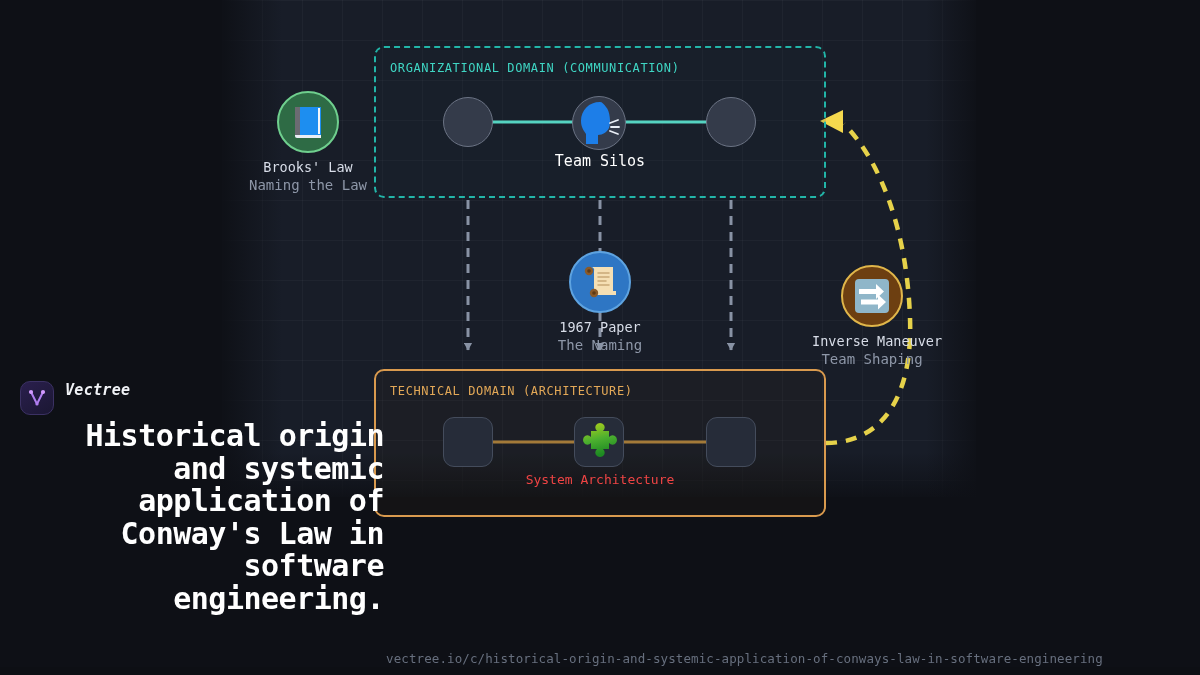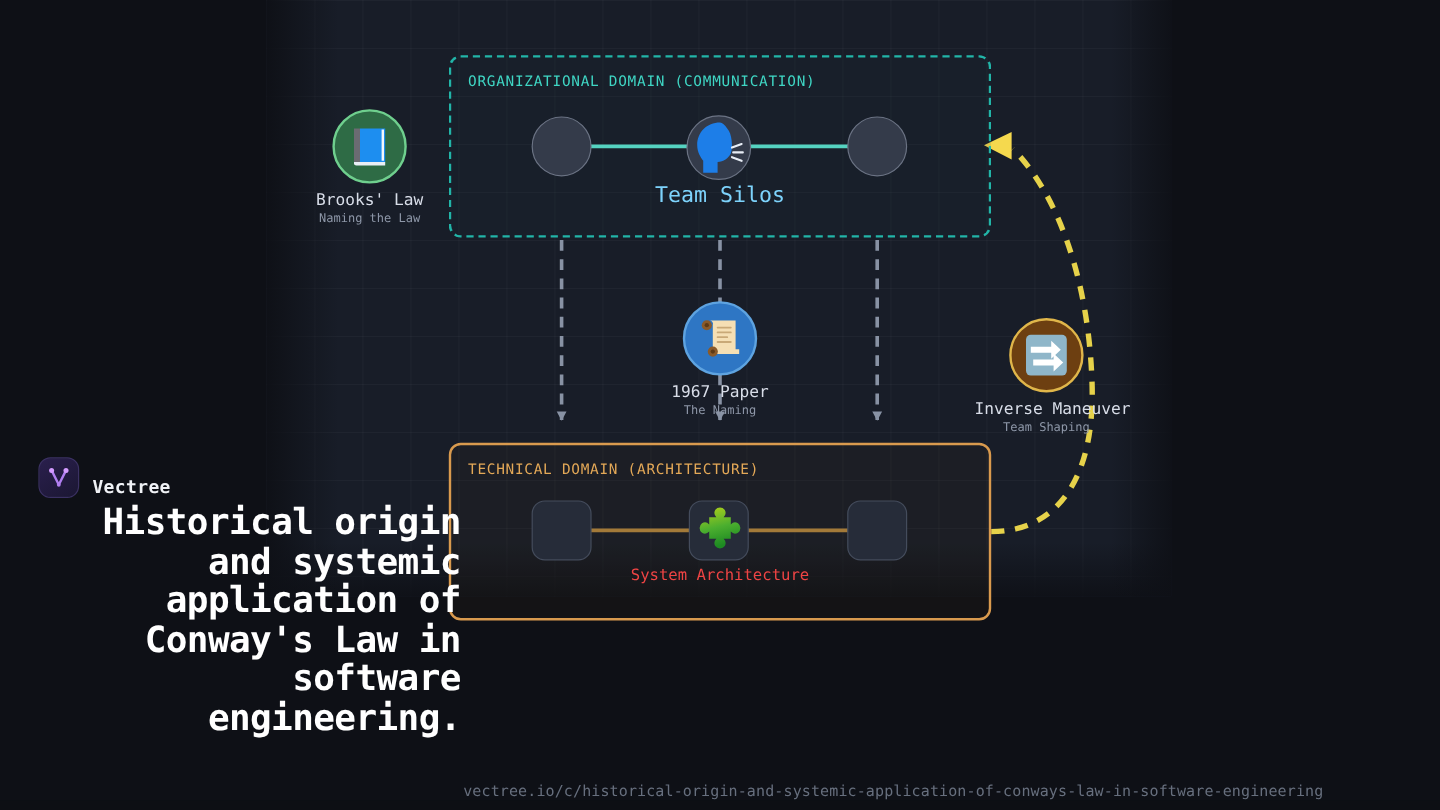--- a/index.html
+++ b/index.html
@@ -65,53 +65,53 @@
   .badge{
     width:62px; height:62px; border-radius:50%;
     display:flex; align-items:center; justify-content:center;
     margin:0 auto; position:relative;
   }
   .badge .glyph{ width:40px; height:40px; display:block; }
   .node .title{
     margin-top:6px; font-size:13.5px; color:#d8dde8; white-space:nowrap;
   }
   .node .sub{
-    margin-top:2px; font-size:10px; color:#8e97a8; white-space:nowrap;
+    margin-top:2px; font-size:14px; color:#8e97a8; white-space:nowrap;
   }
 
   #n-brooks{ left:248px; top:91px; width:120px; }
   #n-brooks .badge{ background:#2e6b45; border:2px solid #6fcf8e; }
   #n-paper{ left:540px; top:251px; width:120px; }
   #n-paper .badge{ background:#2e76c4; border:2px solid #5ea3e0; }
   #n-inverse{ left:812px; top:265px; width:120px;text-align:center; }
   #n-inverse .badge{ background:#6d3f11; border:2px solid #e0b64a; }
 
   
   .cap{
     position:absolute; text-align:center; white-space:nowrap;
   }
-  #cap-silos{ left:500px; top:152px; width:200px; font-size:18px; color:#7dd3fc; }
+  #cap-silos{ left:500px; top:152px; width:200px; font-size:15px; color:#ffffff; }
   #cap-arch{ left:500px; top:472px; width:200px; font-size:13px; color:#ef4444; }
 
   
   #n-silos{ position:absolute; left:572px; top:96px; width:54px; height:54px; }
   #n-silos .ring{
     position:absolute; inset:0; border-radius:50%;
     background:#343b4a; border:1.5px solid #6b7384;
   }
   #n-silos svg{ position:absolute; left:4px; top:3px; }
 
   
   #n-arch{ position:absolute; left:574px; top:417px; width:50px; height:50px;
            border-radius:11px; background:#262c39; border:1.5px solid #444c5c; }
   #n-arch svg{ position:absolute; left:3px; top:3px; }
 
   
   #info{ position:absolute; left:0; top:0; width:222px; height:675px; }
-  #brand{ position:absolute; left:32px; top:381px; display:flex; align-items:flex-end; gap:11px; }
+  #brand{ position:absolute; left:20px; top:381px; display:flex; align-items:flex-start; gap:11px;font-style:italic; }
   #brand-mark{
     width:34px; height:34px; border-radius:10px;
     background:linear-gradient(145deg,#2a1f4d,#1b1733);
     border:1px solid #3b3163; display:flex; align-items:center; justify-content:center;
   }
   #brand-name{ font-size:15px; font-weight:bold; color:#f0f2f6; letter-spacing:.3px; }
   #headline{
     position:absolute; left:24px; top:420px; width:360px;
     font-size:30px; line-height:32.5px; font-weight:bold; color:#ffffff;
     letter-spacing:-.5px;

